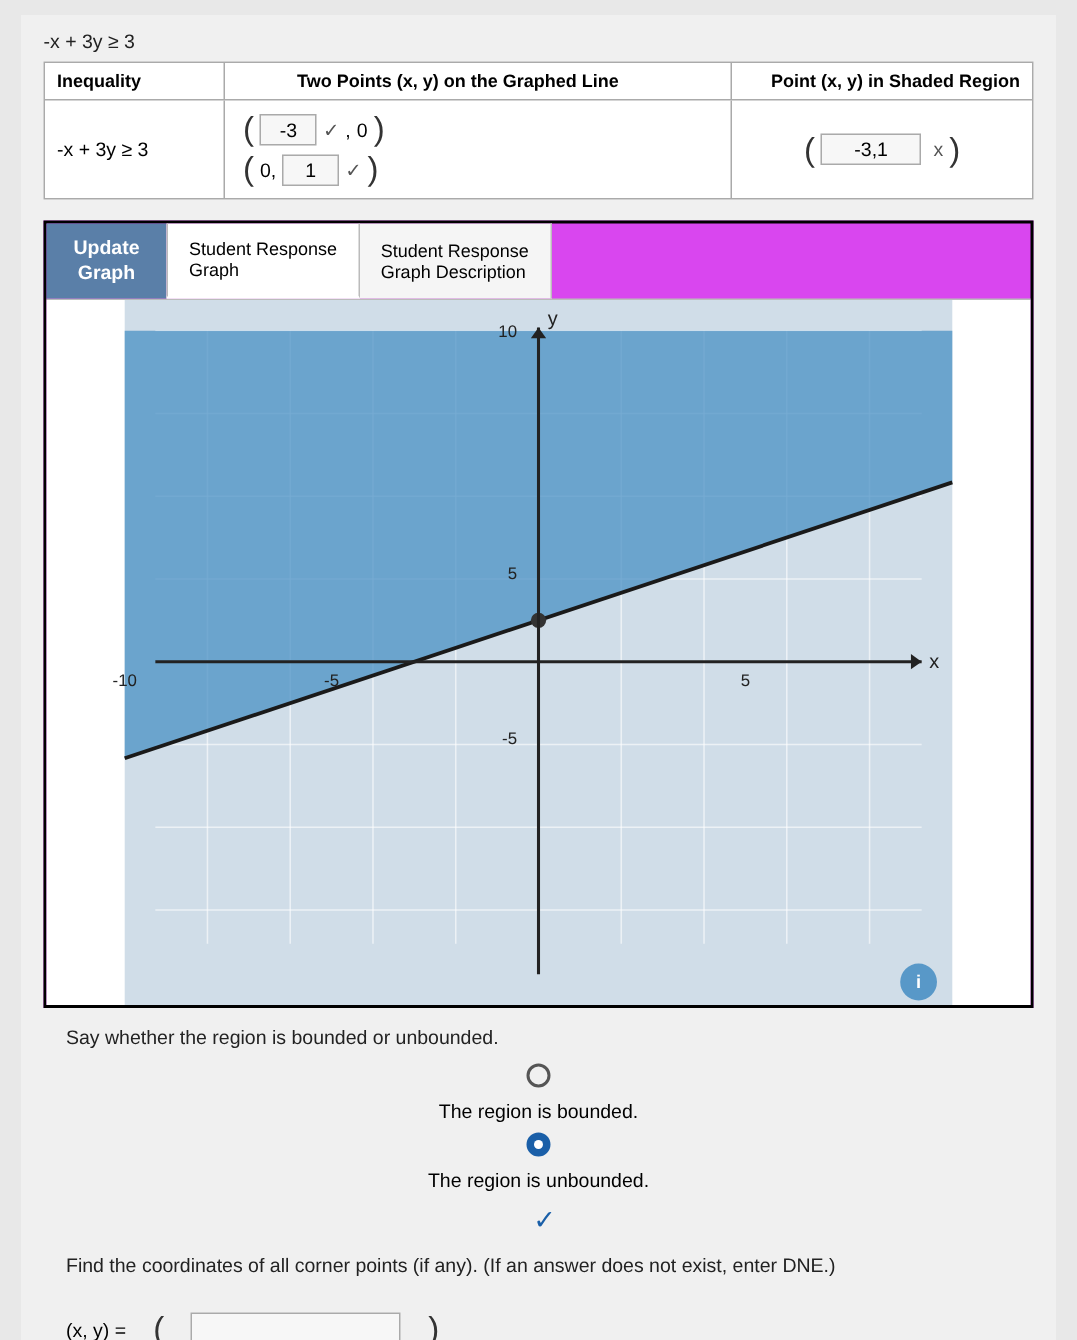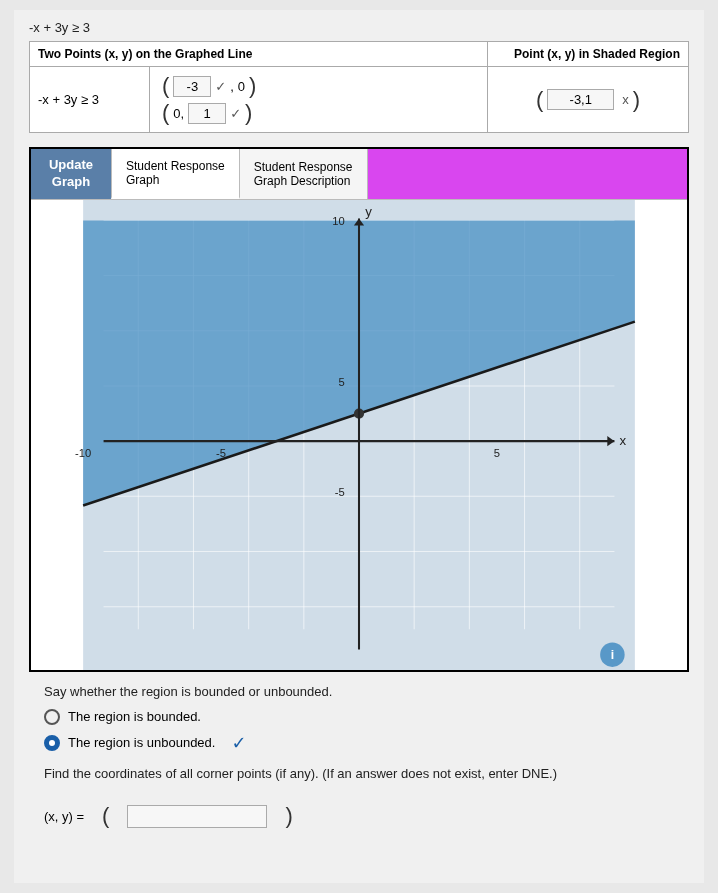--- a/index.html
+++ b/index.html
@@ -39,20 +39,21 @@
       font-weight: bold;
       font-size: 12px;
       border-right: 1px solid #aaa;
     }
     .th-two-points {
       flex: 1;
       padding: 5px 8px;
       font-weight: bold;
       font-size: 12px;
       border-right: 1px solid #aaa;
+      margin-left: 40px;
     }
     .th-shaded {
       width: 200px;
       min-width: 200px;
       padding: 5px 8px;
       font-weight: bold;
       font-size: 12px;
       text-align: right;
     }
     .table-data-row {
@@ -195,20 +196,21 @@
       display: flex;
       flex-direction: column;
       gap: 7px;
       margin-bottom: 12px;
     }
     .radio-item {
       display: flex;
       align-items: center;
       gap: 8px;
       font-size: 13px;
+      flex-direction: column;
     }
     .radio-circle {
       width: 16px;
       height: 16px;
       border-radius: 50%;
       border: 2px solid #555;
       display: flex;
       align-items: center;
       justify-content: center;
       flex-shrink: 0;
@@ -250,20 +252,21 @@
 </head>
 <body>
 
 <div class="page-container">
 
   <div class="inequality-title">-x + 3y ≥ 3</div>
 
   <div class="table-wrapper">
 
     <div class="table-header-row">
+      <div class="th-inequality">Inequality</div>
       <div class="th-two-points">Two Points (x, y) on the Graphed Line</div>
       <div class="th-shaded">Point (x, y) in Shaded Region</div>
     </div>
 
     <div class="table-data-row">
       <div class="td-inequality">-x + 3y ≥ 3</div>
       <div class="td-two-points">
 
         <div class="point-row">
           <span class="paren">(</span>

